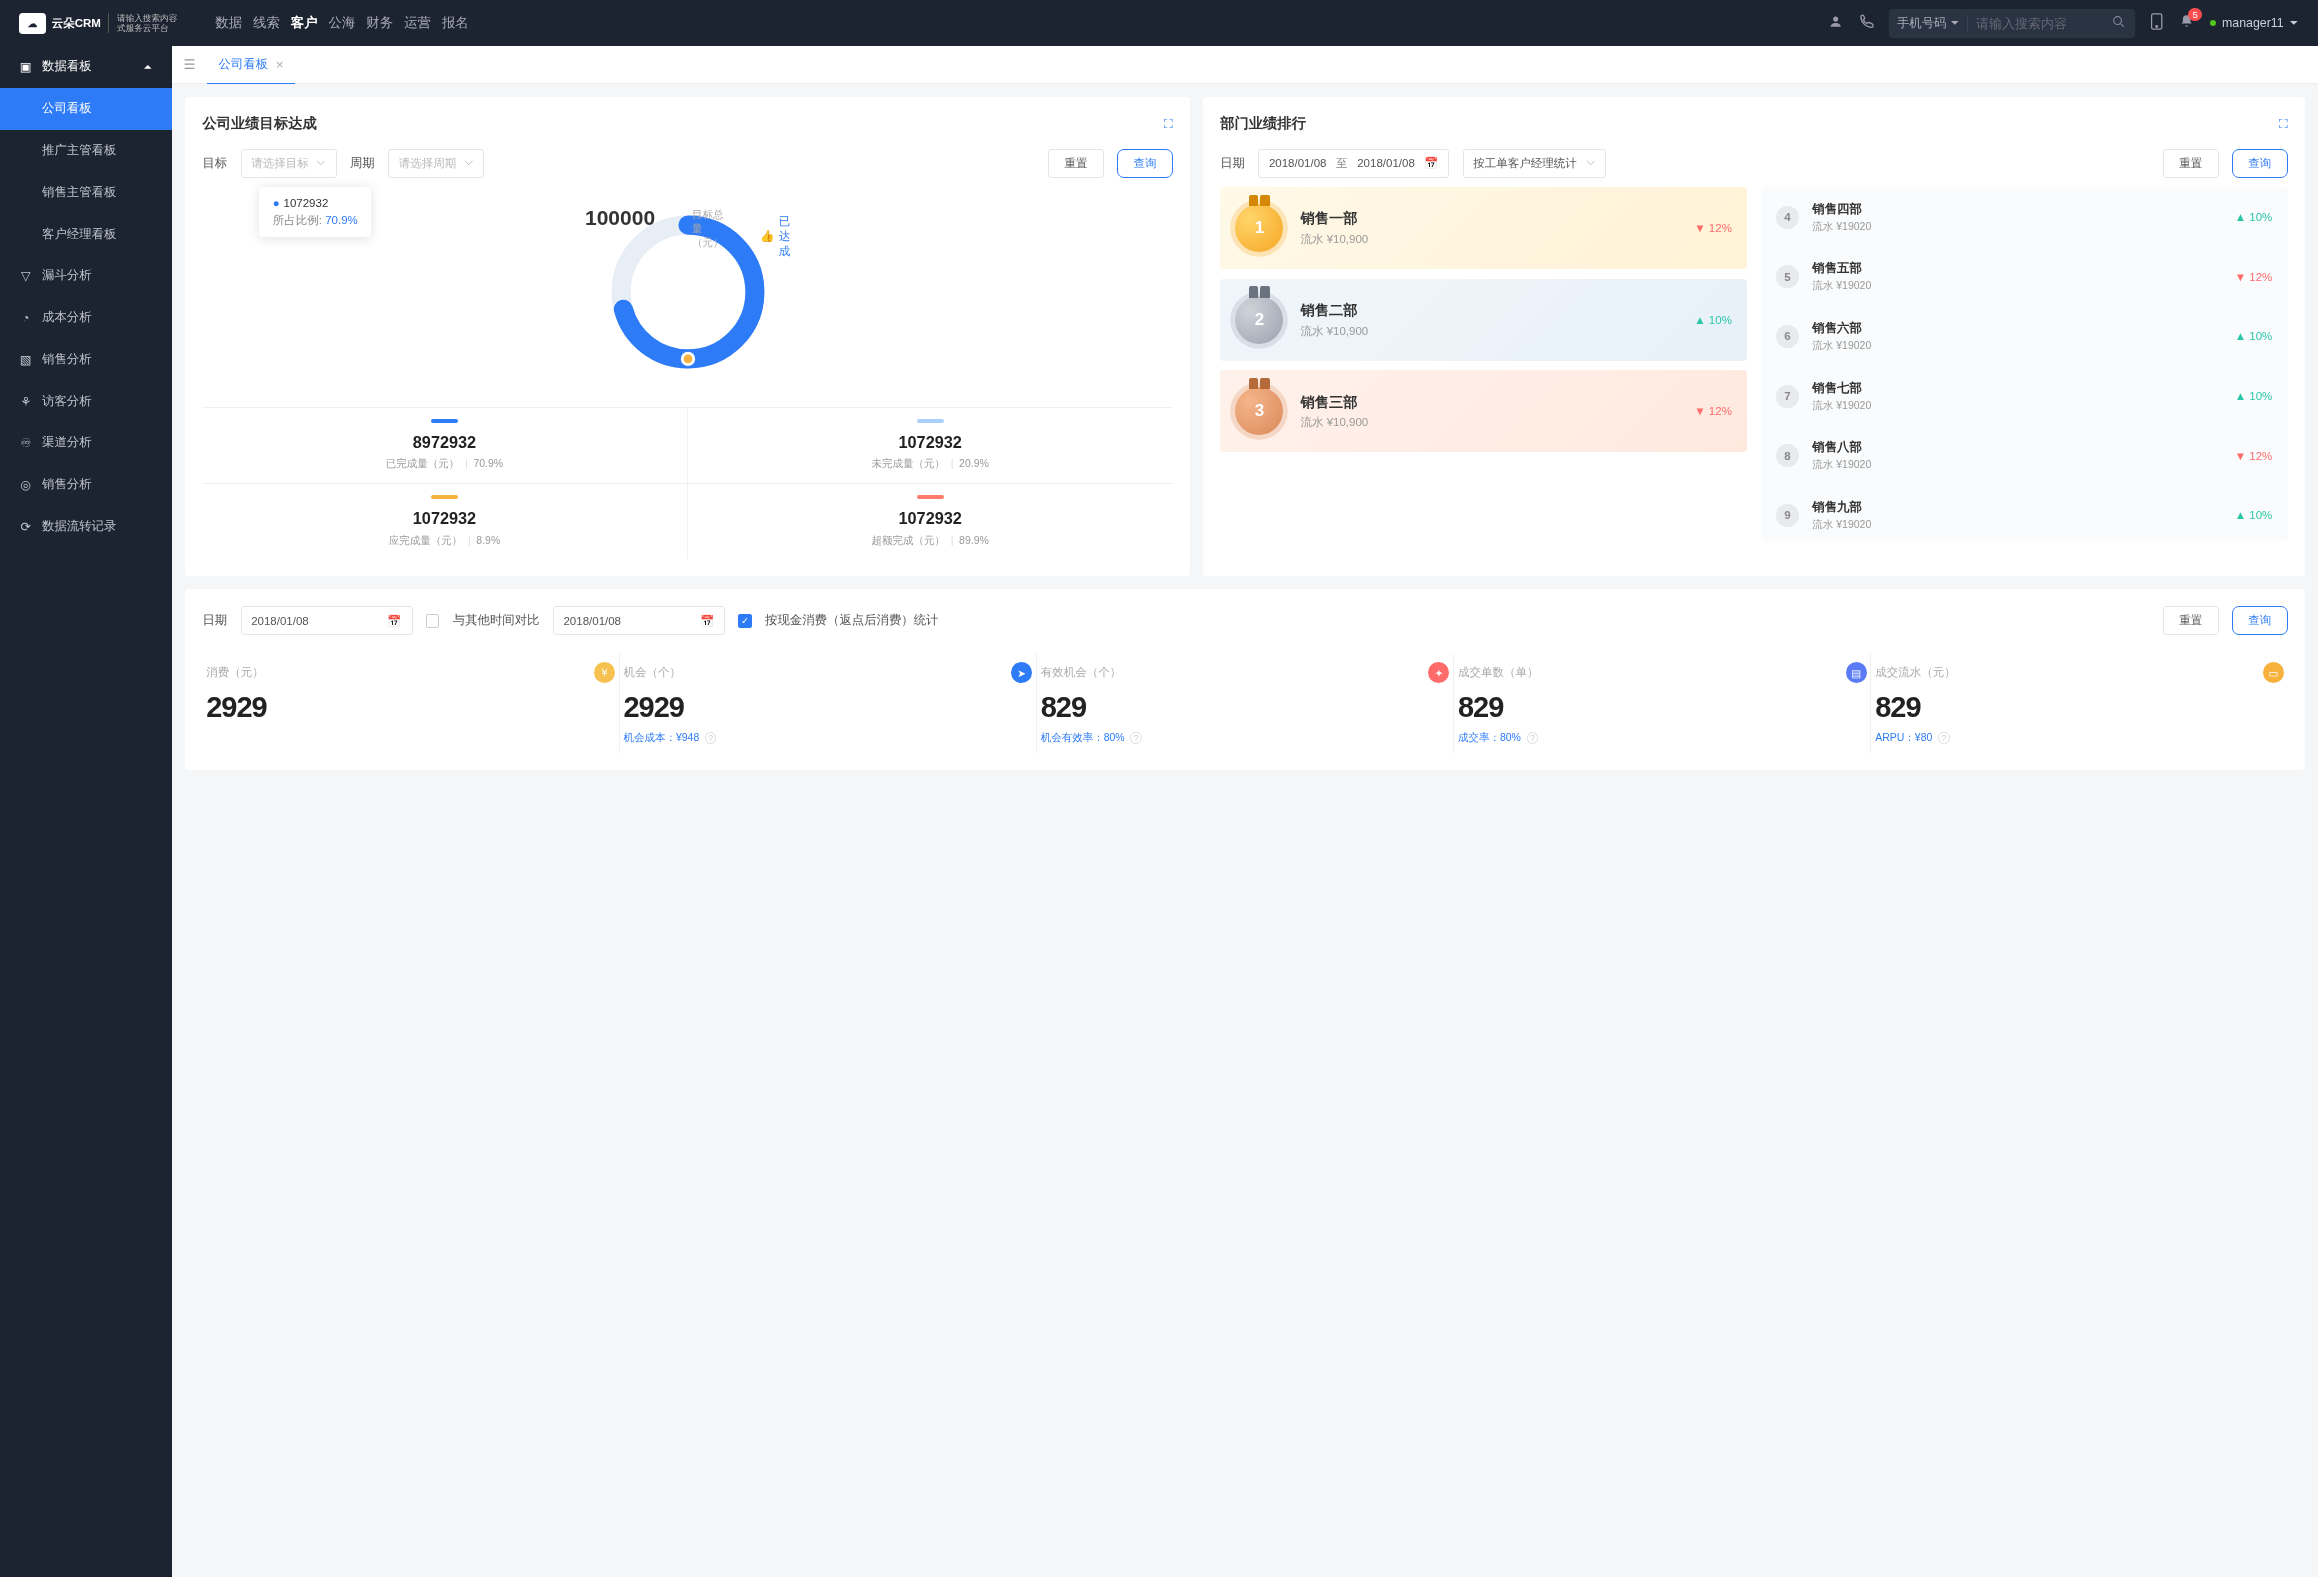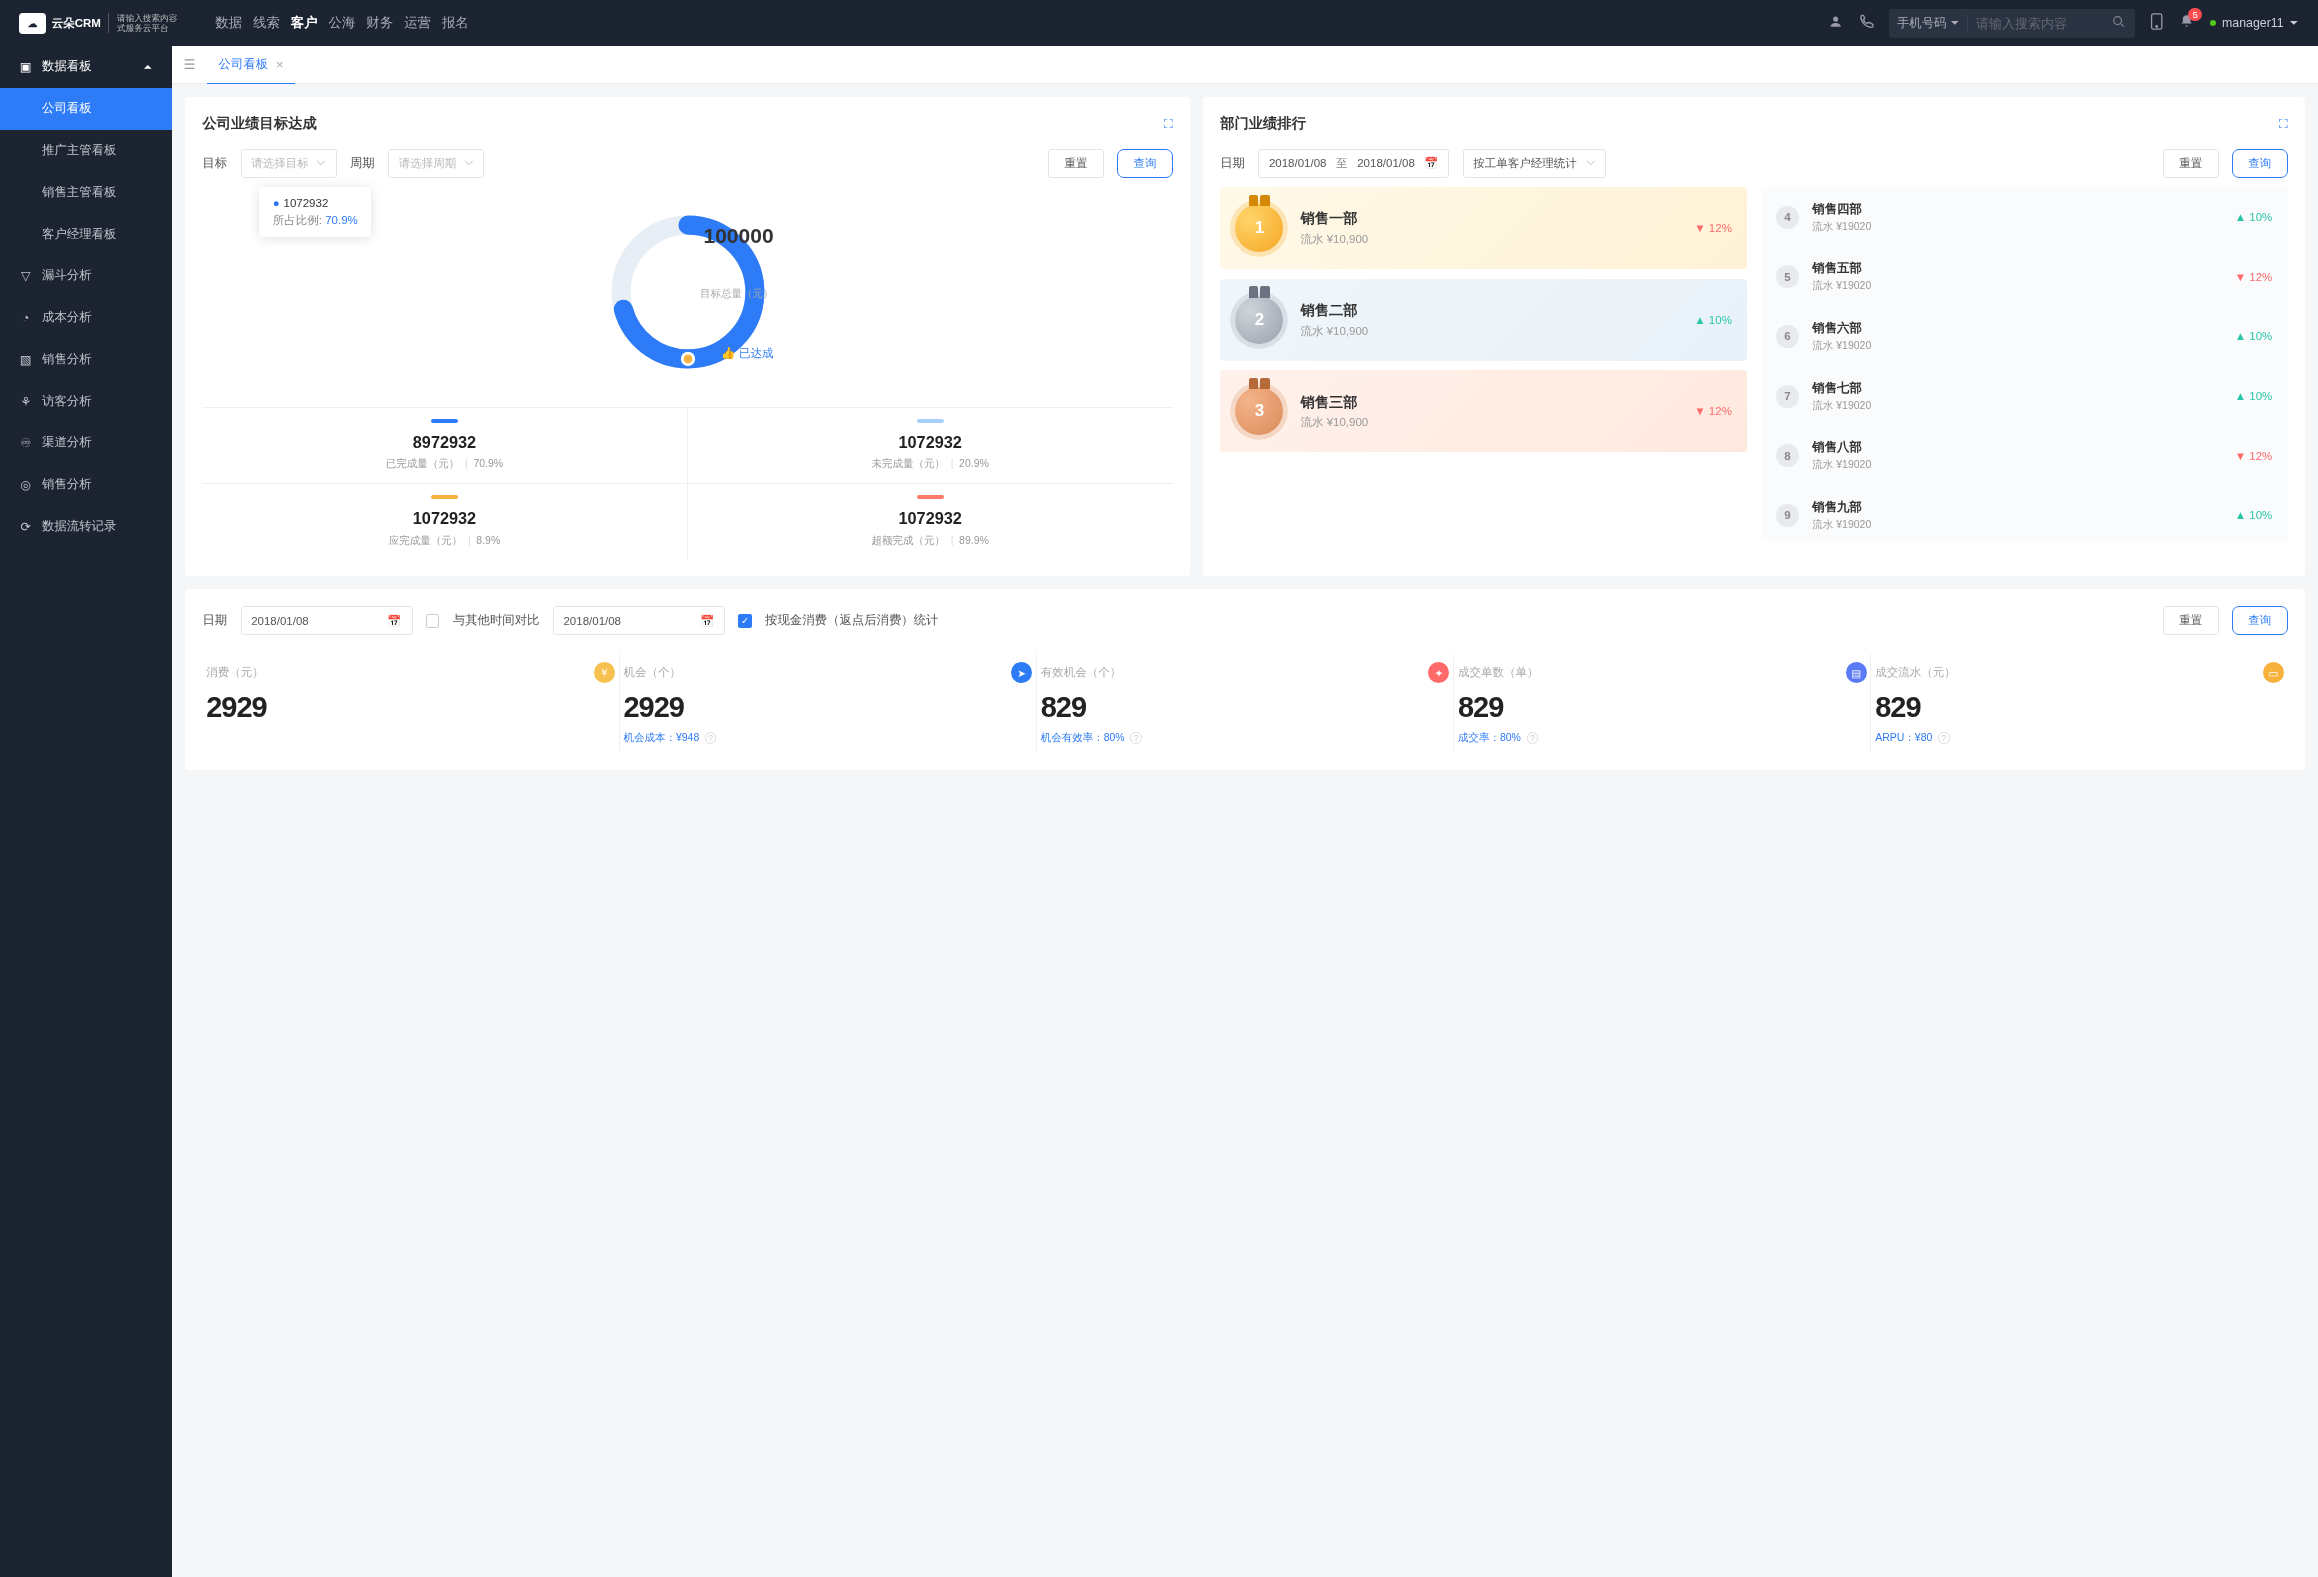--- a/index.html
+++ b/index.html
@@ -47,21 +47,21 @@
 .btn { height: 29px; padding: 0 15.3px; border: 1px solid #e5e5e5; background: #fff; border-radius: 2.9px; cursor: pointer; color: #555; font-size: 11.5px; }
 .btn.primary { border-color: #2d7bf6; color: #2d7bf6; border-radius: 7px; }
 .card-target { flex: 1; min-width: 0; }
 .card-rank { flex: 1.1; min-width: 0; }
 .donut-area { display: flex; flex-direction: column; align-items: center; position: relative; padding: 19px 0 9.6px; }
 .tooltip { position: absolute; left: 57px; top: 0; background: #fff; border-radius: 3.8px; box-shadow: 0 1.9px 11.5px rgba(0,0,0,.12); padding: 9.6px 13.4px; font-size: 11.5px; }
 .tooltip-dot { color: #2d7bf6; margin-right: 3.8px; }
 .tooltip-row2 { color: #888; margin-top: 3.8px; }
 .tooltip-pct { color: #2d7bf6; }
 .donut-wrap { position: relative; width: 172px; height: 172px; }
-.donut-center { position: absolute; inset: 0; display: flex; flex-direction: column; align-items: flex-end; justify-content: center; gap: 37px; }
+.donut-center { position: absolute; inset: 0; display: flex; flex-direction: row; align-items: flex-start; justify-content: center; gap: 37px; }
 .donut-val { font-size: 21px; font-weight: 700; color: #333; }
 .donut-lbl { font-size: 10.5px; color: #aaa; margin-top: 1.9px; }
 .donut-badge { margin-top: 7.6px; color: #2d7bf6; font-size: 11.5px; display: flex; gap: 3.8px; align-items: center; }
 .metrics-grid { display: grid; grid-template-columns: 1fr 1fr; margin-top: 19px; }
 .metric-cell { padding: 11.5px 0; text-align: center; border-top: 1px solid #f0f0f0; }
 .metric-cell:nth-child(odd) { border-right: 1px solid #f0f0f0; }
 .metric-bar { width: 27px; height: 3.8px; border-radius: 1.9px; margin: 0 auto 9.6px; }
 .metric-v { font-size: 16.3px; font-weight: 700; color: #222; }
 .metric-l { font-size: 10.5px; color: #999; margin-top: 5.7px; }
 .metric-l .sep { margin: 0 5.7px; color: #ddd; }

